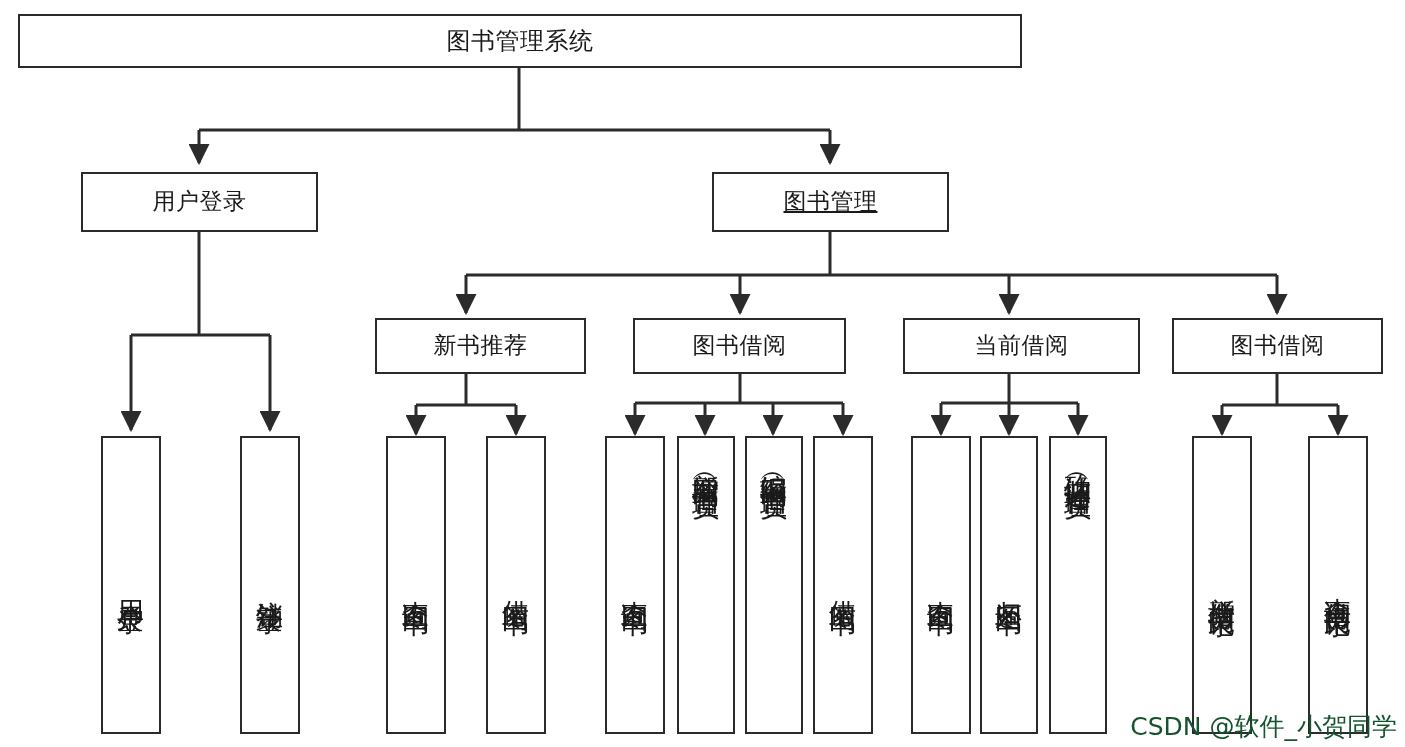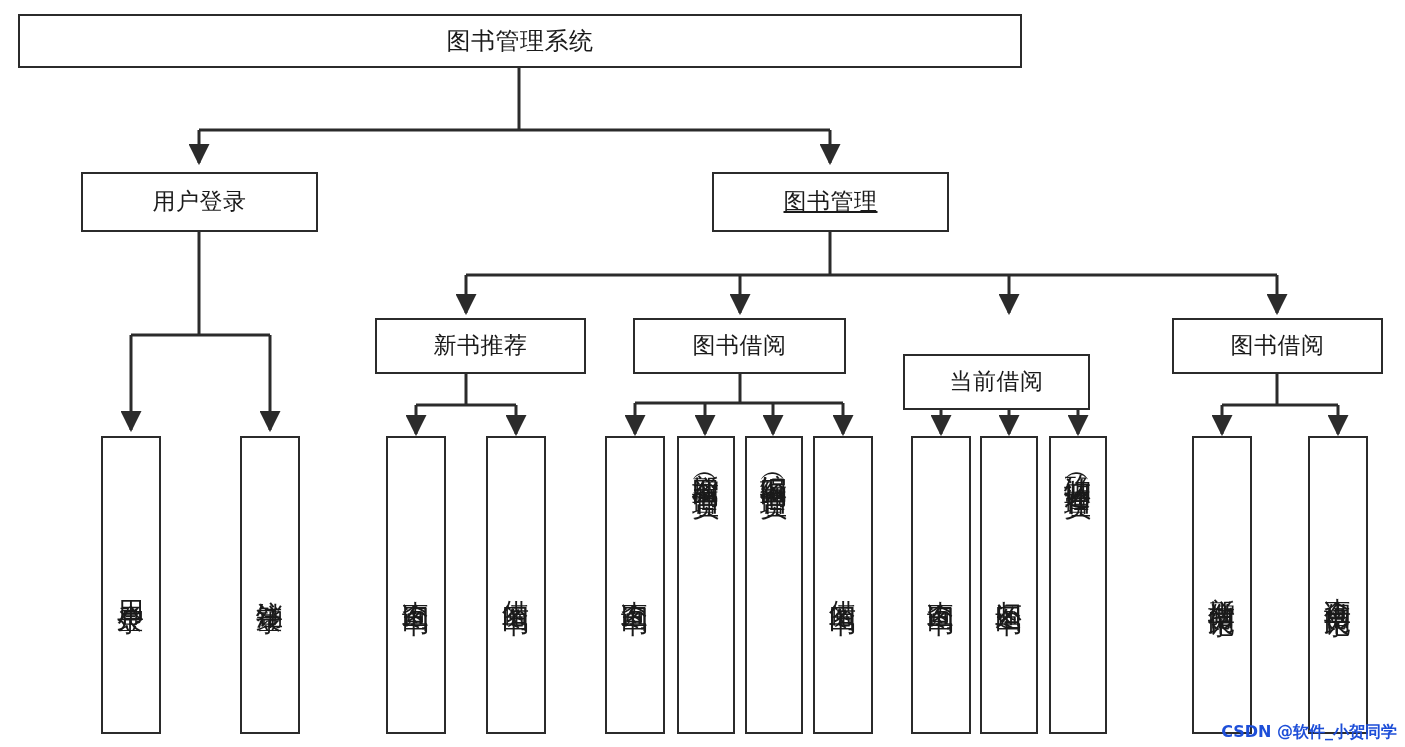--- a/index.html
+++ b/index.html
@@ -65,26 +65,25 @@
     white-space: nowrap;
   }
   .node.vert.centered {
     align-items: center;
     padding-top: 0;
   }
   .watermark {
     position: absolute;
     right: 8px;
     bottom: 4px;
-    font-size: 16px;
-    color: #1d4ed8;
+    font-size: 25px;
+    color: #14532d;
     z-index: 5;
     white-space: nowrap;
     font-family: "DejaVu Sans", "Liberation Sans", sans-serif;
-    font-weight: bold;
   }
 </style>
 </head>
 <body>
 
 <div id="canvas">
 
   <svg id="edges" viewBox="0 0 1405 747" width="1405" height="747" aria-hidden="true">
     <defs>
       <marker id="arrow" viewBox="0 0 10 10" refX="9" refY="5" markerWidth="7" markerHeight="7" orient="auto-start-reverse">
@@ -149,21 +148,21 @@
   </div>
 
   <div class="node horiz" style="left:375px; top:318px; width:211px; height:56px;">
     <span class="label">新书推荐</span>
   </div>
 
   <div class="node horiz" style="left:633px; top:318px; width:213px; height:56px;">
     <span class="label">图书借阅</span>
   </div>
 
-  <div class="node horiz" style="left:903px; top:318px; width:187px; height:56px;margin-top:36px;">
+  <div class="node horiz" style="left:903px; top:318px; width:237px; height:56px;">
     <span class="label">当前借阅</span>
   </div>
 
   <div class="node horiz" style="left:1172px; top:318px; width:211px; height:56px;">
     <span class="label">图书借阅</span>
   </div>
 
   <div class="node vert centered" style="left:101px; top:436px; width:60px; height:298px;">
     <span class="label">用户登录</span>
   </div>

